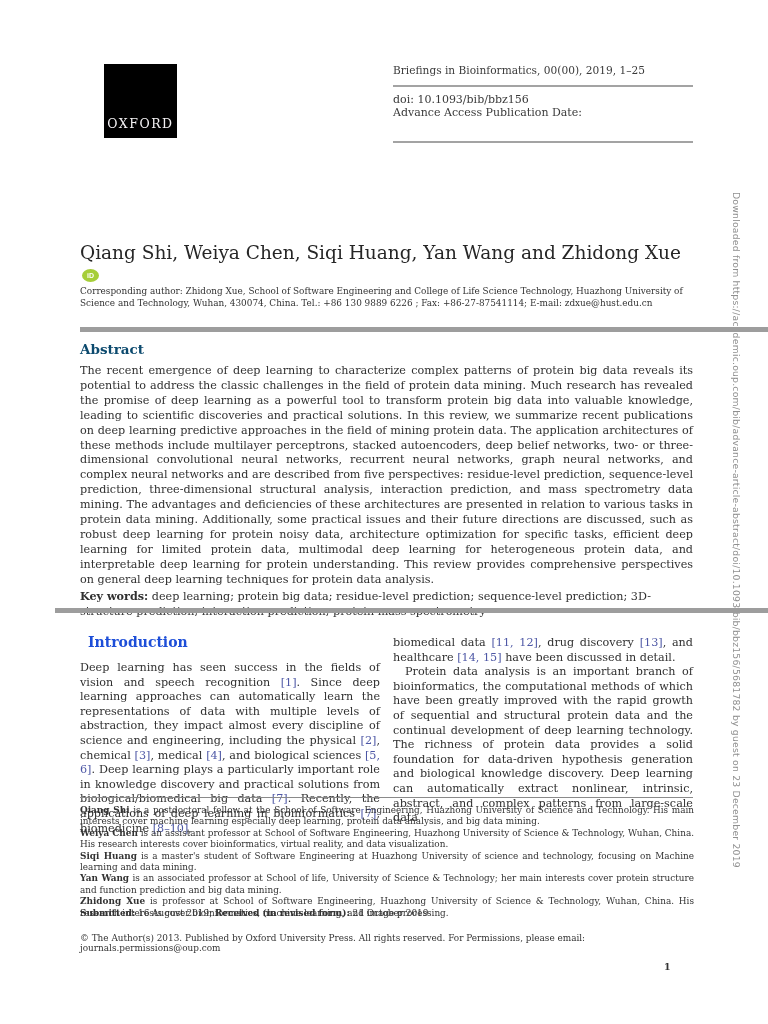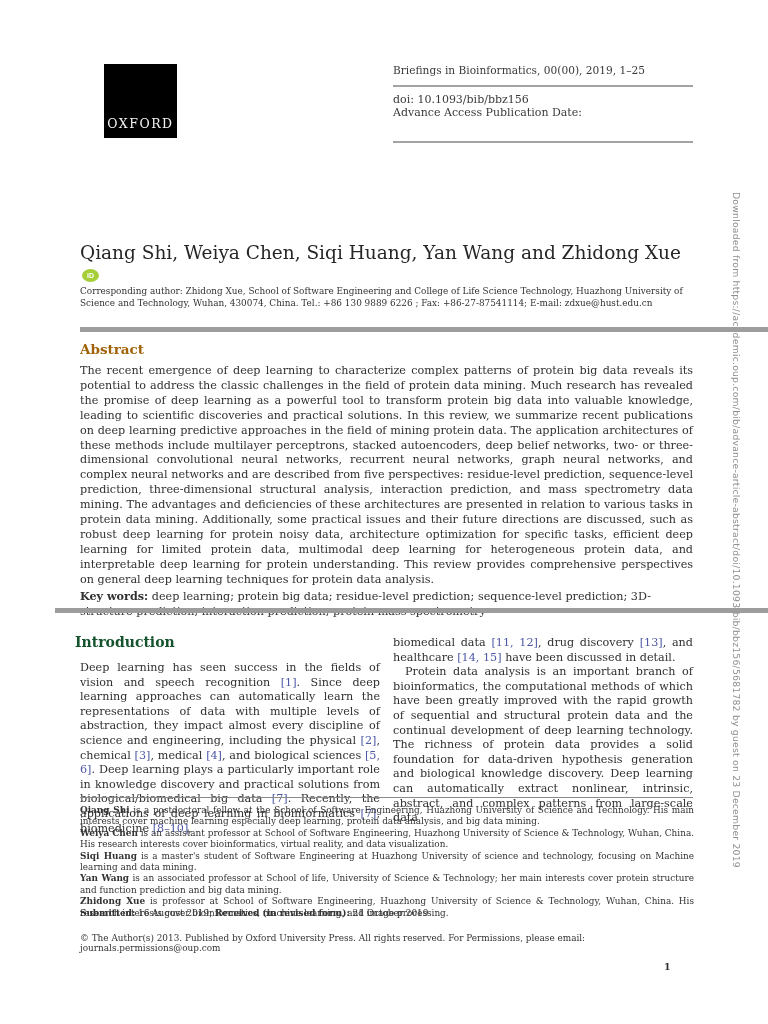--- a/index.html
+++ b/index.html
@@ -26,29 +26,29 @@
     font-family:Liberation Sans, sans-serif;font-size:7px;font-weight:bold;text-align:center;
     line-height:13px;vertical-align:2px;margin-left:2px;}
   .corresp{position:absolute;left:80px;top:286px;width:613px;font-size:8.9px;line-height:11.8px;color:#333;}
 
   
   .thick-rule{position:absolute;height:5px;background:#9d9d9d;z-index:5;}
   .rule-abs-top{left:80px;top:327px;width:688px;}
   .rule-abs-bottom{left:55px;top:608px;width:713px;}
 
   
-  .abs-head{position:absolute;left:80px;top:341px;font-size:13.5px;font-weight:bold;color:#a16207;}
+  .abs-head{position:absolute;left:80px;top:341px;font-size:13.5px;font-weight:bold;color:#0c4a6e;}
   .abs-body{position:absolute;left:80px;top:364px;width:613px;font-size:11.2px;line-height:14.9px;
     text-align:justify;color:#303030;}
   .keywords{position:absolute;left:80px;top:565px;width:613px;font-size:11.2px;line-height:14.6px;
     color:#303030;margin-top:24px;}
   .bold{font-weight:bold;}
 
   
-  .intro-head{position:absolute;left:75px;top:634px;font-size:14px;font-weight:bold;color:#14532d;text-align:center;}
+  .intro-head{position:absolute;left:88px;top:634px;font-size:14px;font-weight:bold;color:#1d4ed8;text-align:center;}
   .col{position:absolute;width:300px;font-size:11.2px;line-height:14.6px;text-align:justify;color:#303030;}
   .col-left{left:80px;top:661px;}
   .col-right{left:393px;top:636px;}
   .col p{margin:0;}
   .col p.indent{text-indent:12px;}
   .ref{color:#4d57a5;}
 
   
   .foot-rule{position:absolute;left:80px;top:797px;width:613px;height:1px;background:#8a8a8a;}
   .footnotes{position:absolute;left:80px;top:805px;width:614px;font-size:8.9px;line-height:11.4px;

